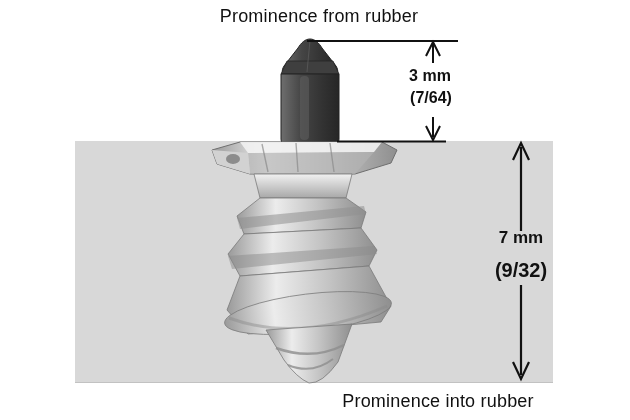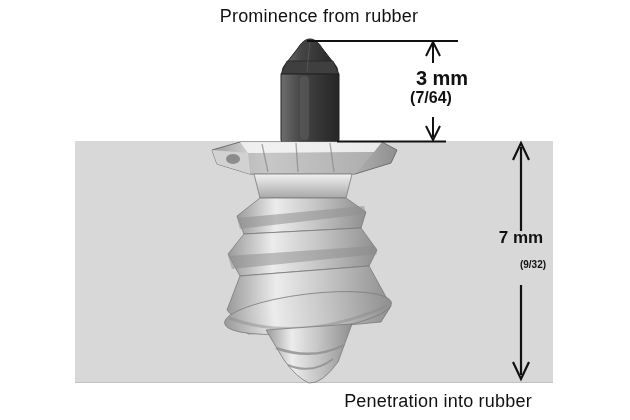--- a/index.html
+++ b/index.html
@@ -11,24 +11,24 @@
     position:absolute;left:75px;top:141px;width:478px;height:241px;
     background:#d8d8d8;border-bottom:1px solid #c2c2c2;
   }
   .art{position:absolute;left:0;top:0;width:630px;height:420px;pointer-events:none;}
   .lbl{position:absolute;white-space:nowrap;transform:translateX(-50%);text-align:center;}
   .title{font-size:18px;font-weight:400;letter-spacing:.2px;}
   .dimval{font-weight:700;}
   .dimfrac{font-weight:700;}
   .t-top{left:319px;top:6px;}
   .t-bottom{left:438px;top:391px;}
-  .d3v{left:430px;top:67px;font-size:20px;margin-left:12px;}
+  .d3v{left:430px;top:67px;font-size:16px;}
   .d3f{left:431px;top:89px;font-size:16px;}
   .d7v{left:521px;top:228px;font-size:17px;}
-  .d7f{left:533px;top:259px;font-size:10px;}
+  .d7f{left:521px;top:259px;font-size:20px;}
 </style>
 </head>
 <body>
 
 <div class="stage">
 
   <div class="rubber" style="background: rgb(216, 216, 216);"></div>
 
   <svg class="art" viewBox="0 0 630 420">
     <defs>
@@ -102,14 +102,14 @@
   </svg>
 
   <div class="lbl title t-top">Prominence from rubber</div>
 
   <div class="lbl dimval d3v">3 mm</div>
   <div class="lbl dimfrac d3f">(7/64)</div>
 
   <div class="lbl dimval d7v">7 mm</div>
   <div class="lbl dimfrac d7f">(9/32)</div>
 
-  <div class="lbl title t-bottom">Penetration into rubber</div>
+  <div class="lbl title t-bottom">Prominence into rubber</div>
 </div>
 
 </body></html>

